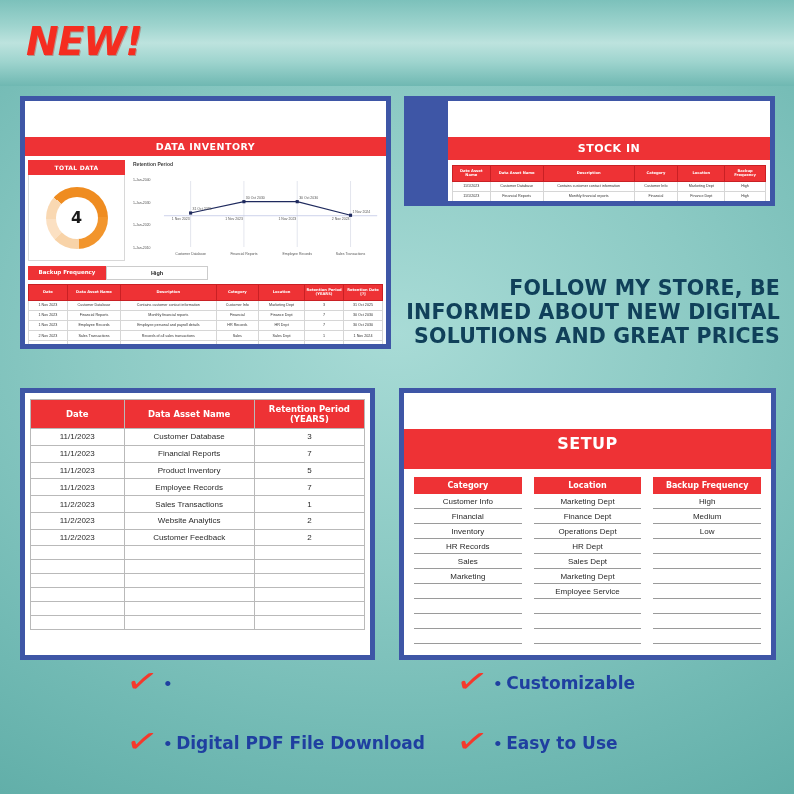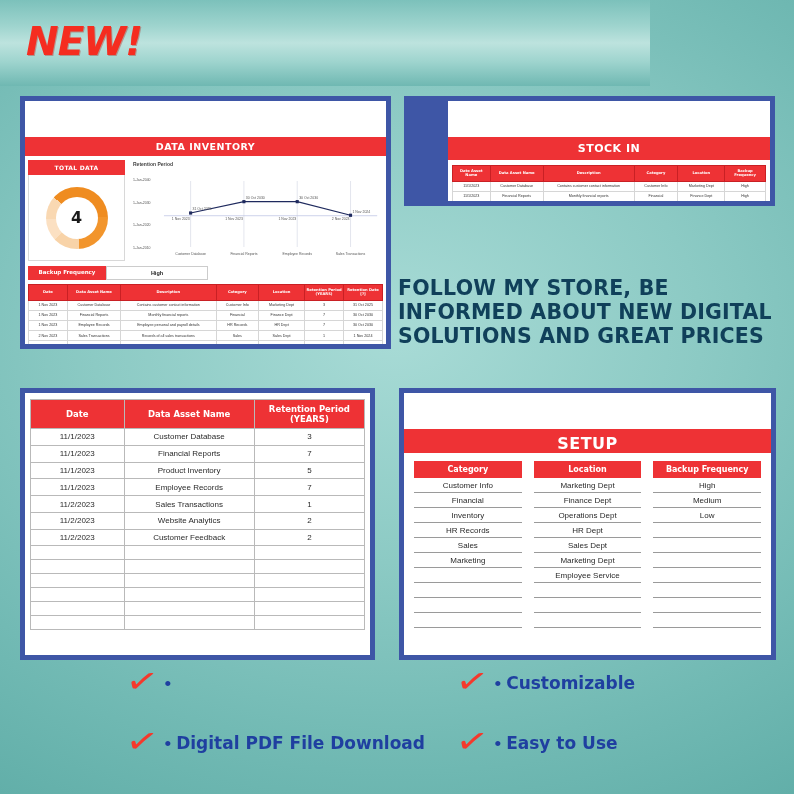--- a/index.html
+++ b/index.html
@@ -6,21 +6,21 @@
   html, body { width: 794px; height: 794px; }
   body {
     font-family: "Liberation Sans", sans-serif;
     background: radial-gradient(ellipse 120% 90% at 50% 42%, #a8dbd6 0%, #8ccac4 32%, #72bab4 58%, #5fada7 80%, #57a8a2 100%);
     position: relative;
     overflow: hidden;
   }
 
   
   #header-band {
-    position: absolute; left: 0; top: 0; width: 650px; height: 86px;
+    position: absolute; left: 0; top: 0; width: 794px; height: 86px;
     background: linear-gradient(180deg, #7cc1bb 0%, #9ed4ce 30%, #bde3de 50%, #9ed4ce 72%, #6fb8b2 100%);
     display: flex; align-items: center; padding-left: 26px;
   }
   #new-badge {
     color: #f52d20; font-size: 39px; font-weight: bold; font-style: italic;
     letter-spacing: -1px; transform: rotate(-6px) skewX(-9deg);
     font-family: "DejaVu Sans", sans-serif;
     text-shadow: 1px 1px 0 rgba(180,20,10,.35);
     margin-right: 22px; margin-top: -4px;
   }
@@ -77,38 +77,38 @@
   #inv-table-wrap { margin: 4px 3px 0 3px; }
 
   
   #panel-stockin { left: 404px; top: 96px; width: 371px; height: 110px; padding-left: 44px; }
   #si-title { font-size: 11px; padding: 5px 0 5px; }
   #si-table-wrap { margin: 5px 4px 0 4px; }
 
   
   #promo {
     position: absolute; left: 398px; top: 276px; width: 382px;
-    text-align: left; color: #10405a; font-weight: bold;
+    text-align: right; color: #10405a; font-weight: bold;
     font-family: "DejaVu Sans", sans-serif; font-size: 20.5px; line-height: 1.18;
     letter-spacing: .2px;
   }
 
   
   #panel-stockout { left: 20px; top: 388px; width: 355px; height: 272px; }
   #so-title { font-size: 16px; padding: 5px 0 6px; }
   table.big { border-collapse: collapse; width: calc(100% - 10px); margin: 6px 5px 0 5px; table-layout: fixed; }
   table.big th { background:#ee3235; color:#fff; font-size:8.5px; font-weight:bold;
     padding:4px 2px; border:.6px solid #b9b9b9; text-align:center;
     font-family:"DejaVu Sans",sans-serif; }
   table.big td { font-size:8px; color:#2a2a2a; padding:3.4px 2px; border:.6px solid #b9b9b9;
     text-align:center; height: 14px; }
 
   
   #panel-setup { left: 399px; top: 388px; width: 377px; height: 272px; }
-  #setup-title { font-size: 16px; padding: 5px 0 0; }
+  #setup-title { font-size: 16px; padding: 5px 0 16px; }
   #setup-cols { display:flex; gap: 12px; padding: 8px 10px 0 10px; }
   .setup-col { flex: 1; }
   .setup-col-head { background:#ee3235; color:#fff; font-size:8px; font-weight:bold;
     text-align:center; padding:4px 0; font-family:"DejaVu Sans",sans-serif; }
   .setup-cell { border-bottom: 1px solid #9a9a9a; font-size:8px; color:#2a2a2a;
     text-align:center; padding:3.2px 0; height: 15px; }
 
   
   #features { position: absolute; left: 128px; top: 668px; width: 560px;
     display: grid; grid-template-columns: 330px 230px; row-gap: 30px; }

